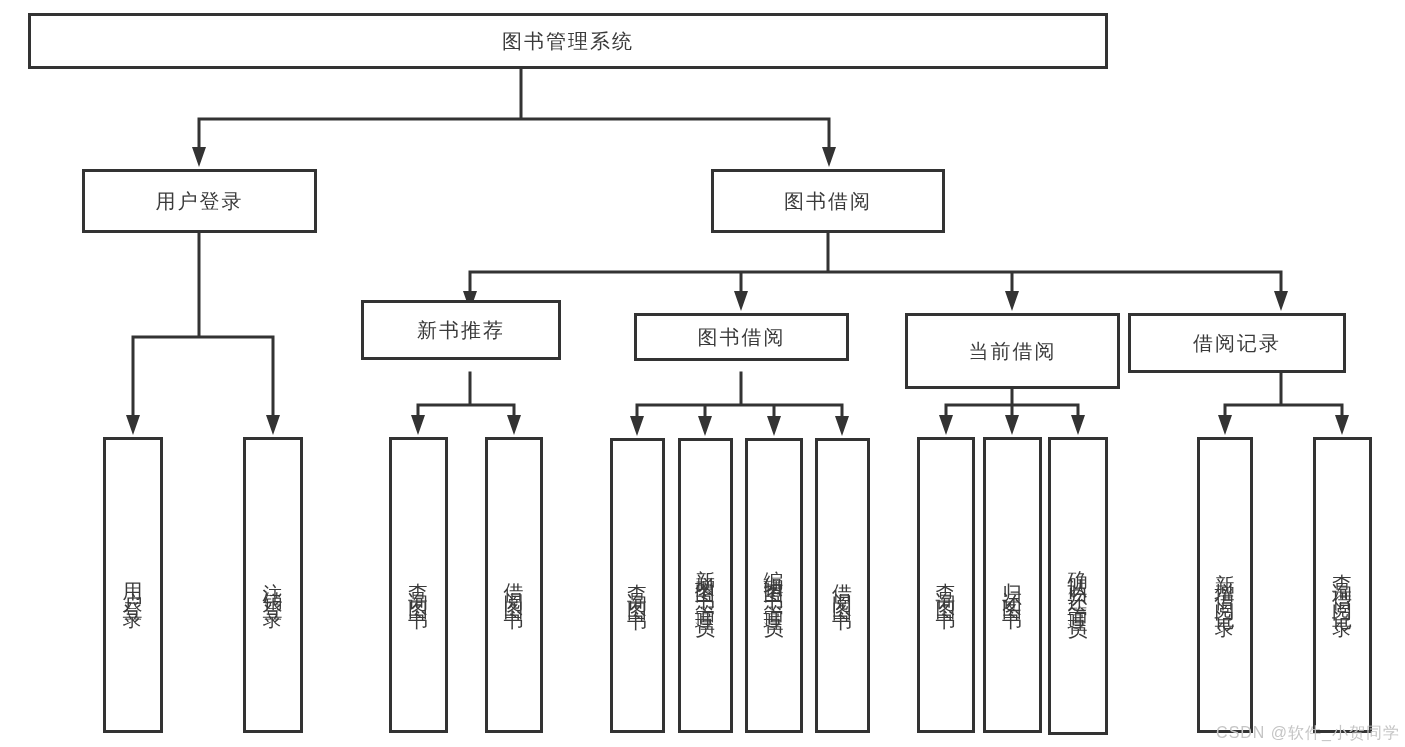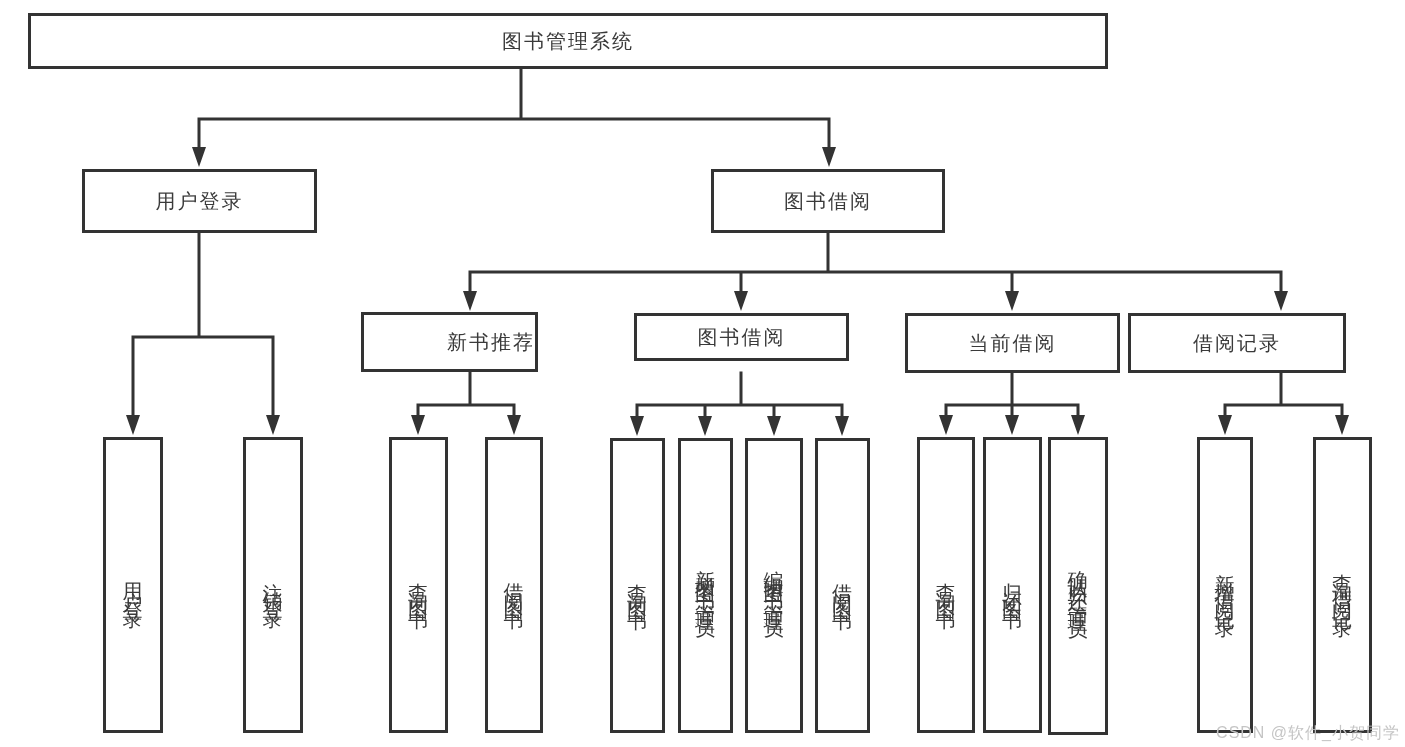--- a/index.html
+++ b/index.html
@@ -62,27 +62,27 @@
     <span class="lbl">图书管理系统</span>
   </div>
 
   <div class="box h" style="left:82px; top:169px; width:235px; height:64px;">
     <span class="lbl">用户登录</span>
   </div>
   <div class="box h" style="left:711px; top:169px; width:234px; height:64px;">
     <span class="lbl">图书借阅</span>
   </div>
 
-  <div class="box h" style="left:361px; top:312px; width:177px; height:60px;justify-content:flex-end;">
+  <div class="box h" style="left:361px; top:300px; width:200px; height:60px;">
     <span class="lbl">新书推荐</span>
   </div>
   <div class="box h" style="left:634px; top:313px; width:215px; height:48px;">
     <span class="lbl">图书借阅</span>
   </div>
-  <div class="box h" style="left:905px; top:313px; width:215px; height:60px;">
+  <div class="box h" style="left:905px; top:313px; width:215px; height:76px;">
     <span class="lbl">当前借阅</span>
   </div>
   <div class="box h" style="left:1128px; top:313px; width:218px; height:60px;justify-content:center;">
     <span class="lbl">借阅记录</span>
   </div>
 
   <div class="box v" style="left:103px; top:437px; width:60px; height:296px;">
     <span class="lbl">用户登录</span>
   </div>
   <div class="box v" style="left:243px; top:437px; width:60px; height:296px;">

